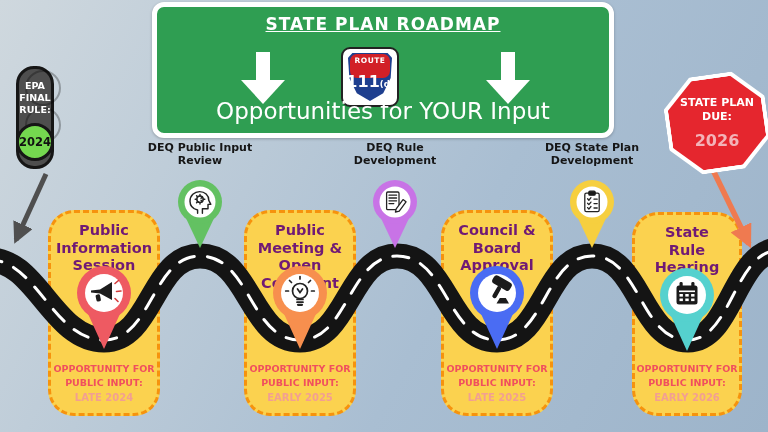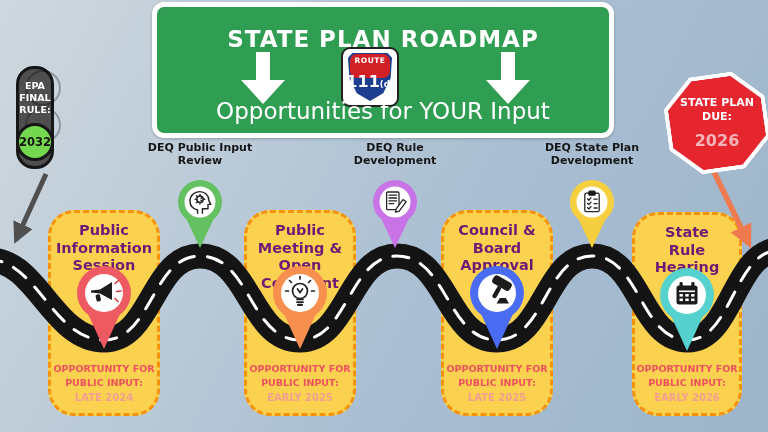--- a/index.html
+++ b/index.html
@@ -35,22 +35,22 @@
   .arrow-orange { fill:none; stroke:var(--arrow_orange); stroke-width:5.5; }
   .gray-fill { fill:var(--arrow_gray); }
   .orange-fill { fill:var(--arrow_orange); }
 
   
   .sign {
     position:absolute; left:152px; top:2px; width:462px; height:136px; z-index:7;
     background:var(--sign_green); border:5px solid var(--sign_border); border-radius:12px;
     box-shadow:0 1px 3px rgba(0,0,0,0.25);
   }
-  .sign-title { position:absolute; top:19px; width:100%; text-align:center;
-    color:#fff; font-size:23px; font-weight:bold; letter-spacing:1px; }
+  .sign-title { position:absolute; top:7px; width:100%; text-align:center;
+    color:#fff; font-size:17px; font-weight:bold; letter-spacing:1px;text-decoration:underline; }
   .sign-subtitle { position:absolute; top:91px; width:100%; text-align:center;
     color:#fff; font-size:23px; font-weight:normal; }
   .sign-arrow { position:absolute; top:45px; width:44px; height:52px; }
   .sign-arrow.left { left:84px; } .sign-arrow.right { left:329px; }
   .sign-arrow::before { content:""; position:absolute; left:15px; top:0; width:14px; height:30px; background:#fff; }
   .sign-arrow::after { content:""; position:absolute; left:0; top:28px; width:0; height:0;
     border-left:22px solid transparent; border-right:22px solid transparent; border-top:24px solid #fff; }
   .shield { position:absolute; top:40px; left:calc(50% - 42px); width:58px; height:60px;
     background:#fff; border:2px solid #222; border-radius:9px; }
   .shield-body { position:absolute; inset:4px 5px 4px 5px; background:var(--shield_blue);
@@ -214,21 +214,21 @@
       <div class="shield-number"><span>111</span><span class="suffix">(d)</span></div>
     </div>
     <div class="sign-arrow right"></div>
     <div class="sign-subtitle">Opportunities for YOUR Input</div>
   </div>
 
   <div class="signal">
     <div class="signal-dim d1"></div>
     <div class="signal-dim d2"></div>
     <div class="signal-label">EPA FINAL RULE:</div>
-    <div class="signal-light"><span>2032</span></div>
+    <div class="signal-light"><span>2024</span></div>
   </div>
 
   <div class="stop">
     <div class="oct outer"></div>
     <div class="oct inner"></div>
     <div class="stop-text">
       <div class="stop-label">STATE PLAN DUE:</div>
       <div class="stop-year">2026</div>
     </div>
   </div>

